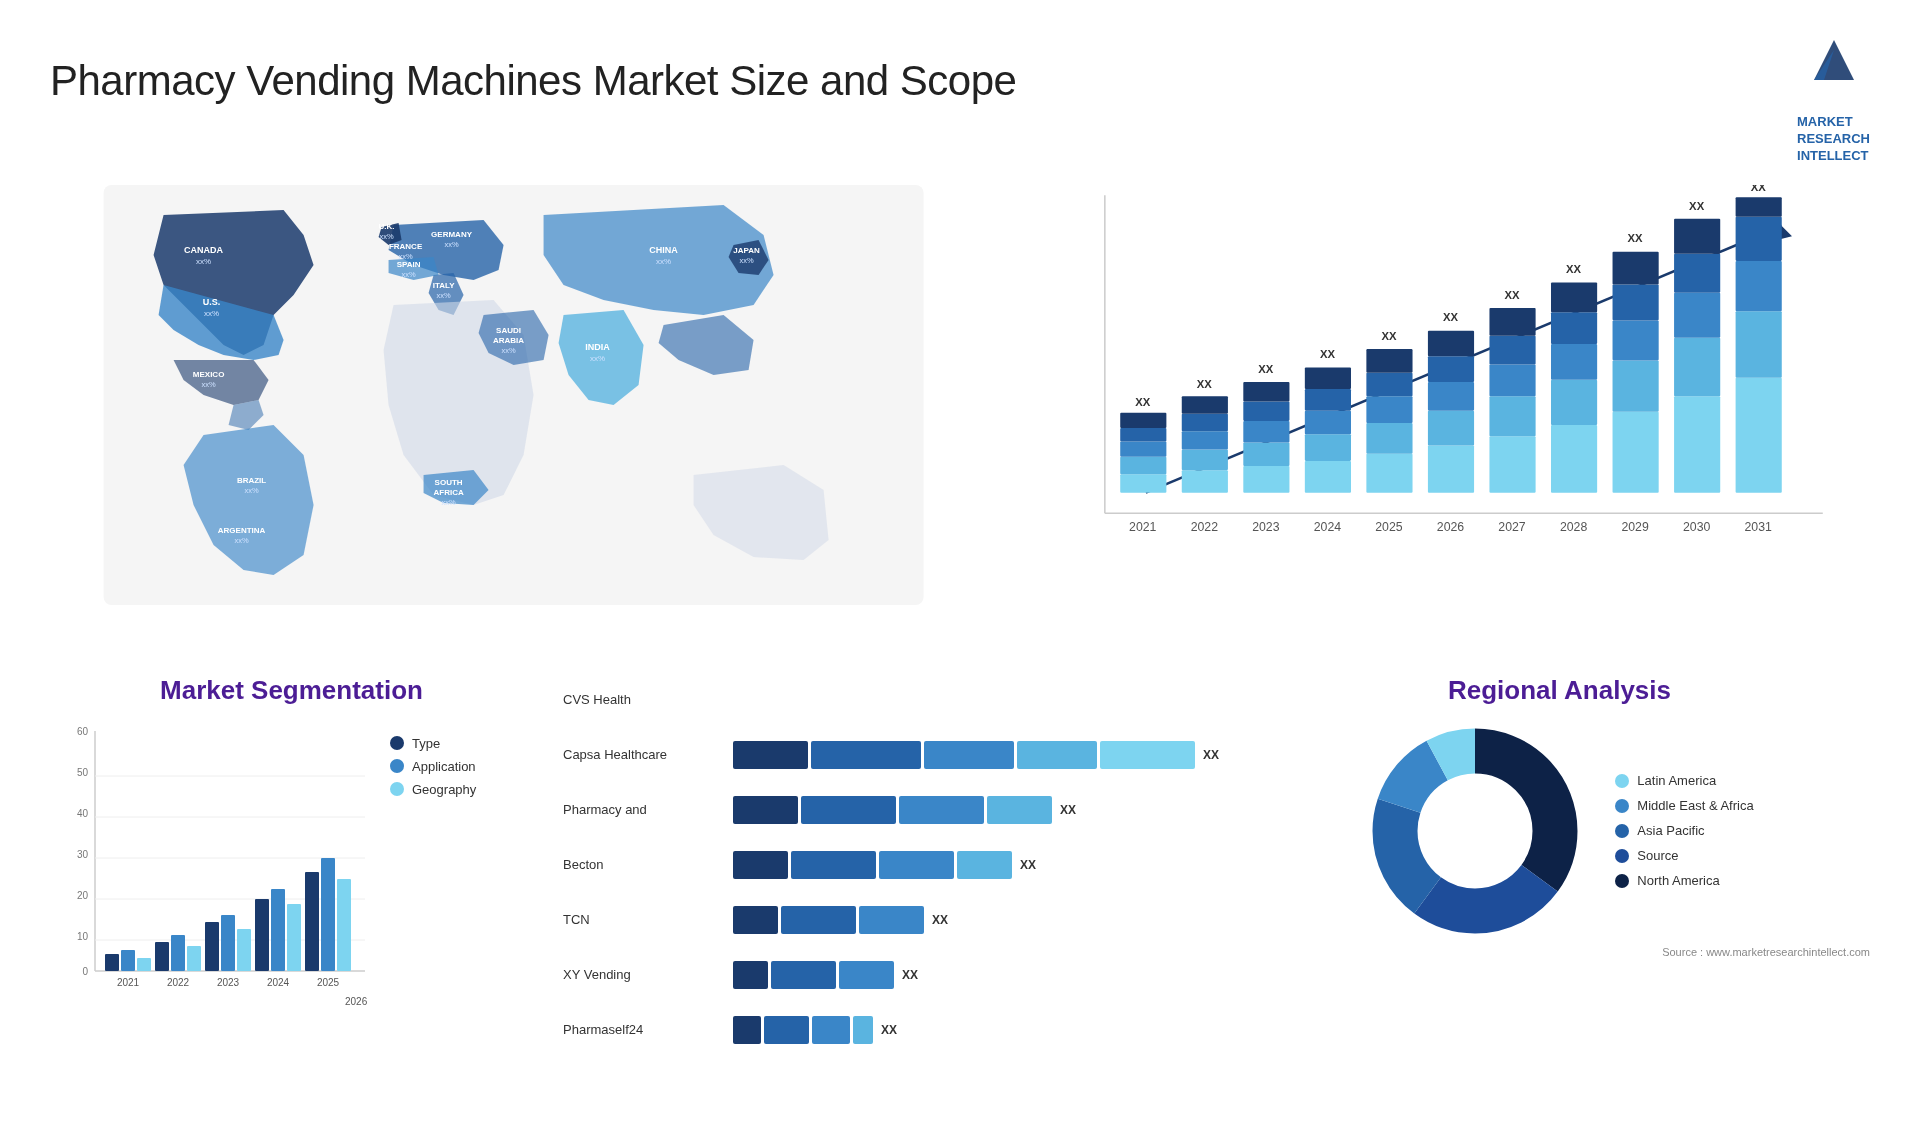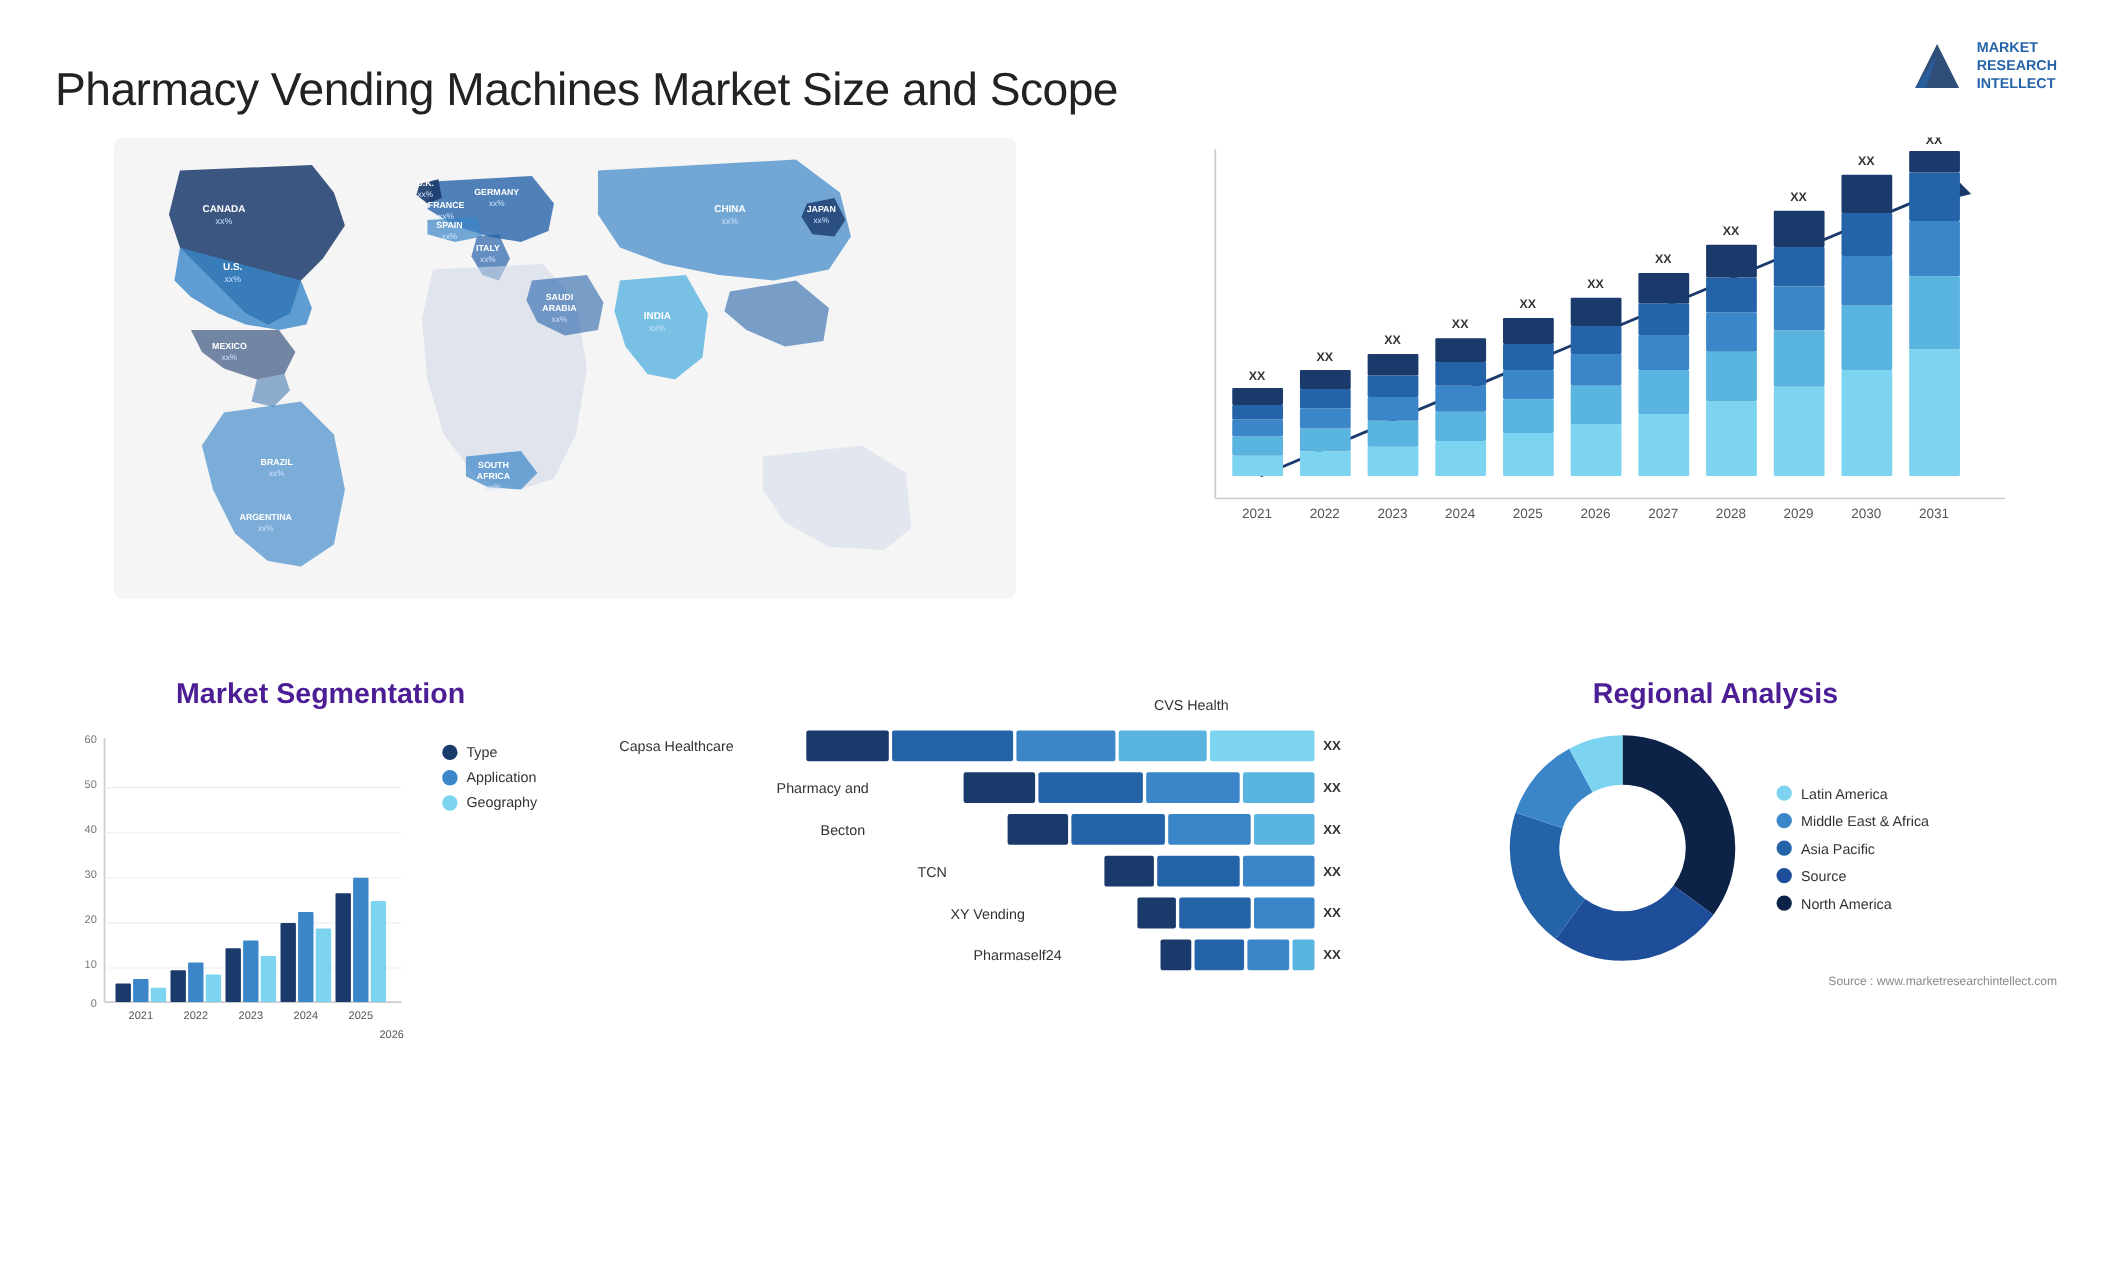--- a/index.html
+++ b/index.html
@@ -25,21 +25,22 @@
     .title {
       font-size: 42px;
       font-weight: 400;
       color: #222;
       letter-spacing: -0.5px;
       margin-top: 27px;
     }
     .logo {
       display: flex;
       align-items: center;
-      gap: 6px;
+      gap: 24px;
+      flex-direction: column;
     }
     .logo-icon {
       width: 60px;
       height: 60px;
     }
     .logo-text {
       font-size: 13px;
       font-weight: 700;
       color: #1a3a5c;
       line-height: 1.3;
@@ -116,23 +117,22 @@
     .legend-dot {
       width: 14px;
       height: 14px;
       border-radius: 50%;
     }
 
     
     .players-list {
       display: flex;
       flex-direction: column;
-      gap: 8px;
+      gap: 25px;
       margin-top: 10px;
-      align-items: flex-end;
     }
     .player-row {
       display: flex;
       align-items: center;
       gap: 10px;
     }
     .player-name {
       font-size: 13px;
       color: #333;
       width: 160px;
@@ -404,21 +404,21 @@
           <text x="677" y="337" font-size="12" text-anchor="middle" fill="#555">2031</text>
         </svg>
       </div>
     </div>
   </div>
 
   <div class="bottom-section">
 
     <div class="segmentation">
       <div class="section-title">Market Segmentation</div>
-      <div style="display:flex; gap:12px; align-items:flex-start;">
+      <div style="display:flex; gap:0; align-items:flex-start;">
         <svg width="320" height="290" viewBox="0 0 320 290" xmlns="http://www.w3.org/2000/svg">
 
           <line x1="45" y1="10" x2="45" y2="250" stroke="#ccc" stroke-width="1.5"></line>
 
           <line x1="45" y1="250" x2="315" y2="250" stroke="#ccc" stroke-width="1.5"></line>
 
           <text x="38" y="14" font-size="10" text-anchor="end" fill="#777">60</text>
           <text x="38" y="55" font-size="10" text-anchor="end" fill="#777">50</text>
           <text x="38" y="96" font-size="10" text-anchor="end" fill="#777">40</text>
           <text x="38" y="137" font-size="10" text-anchor="end" fill="#777">30</text>

